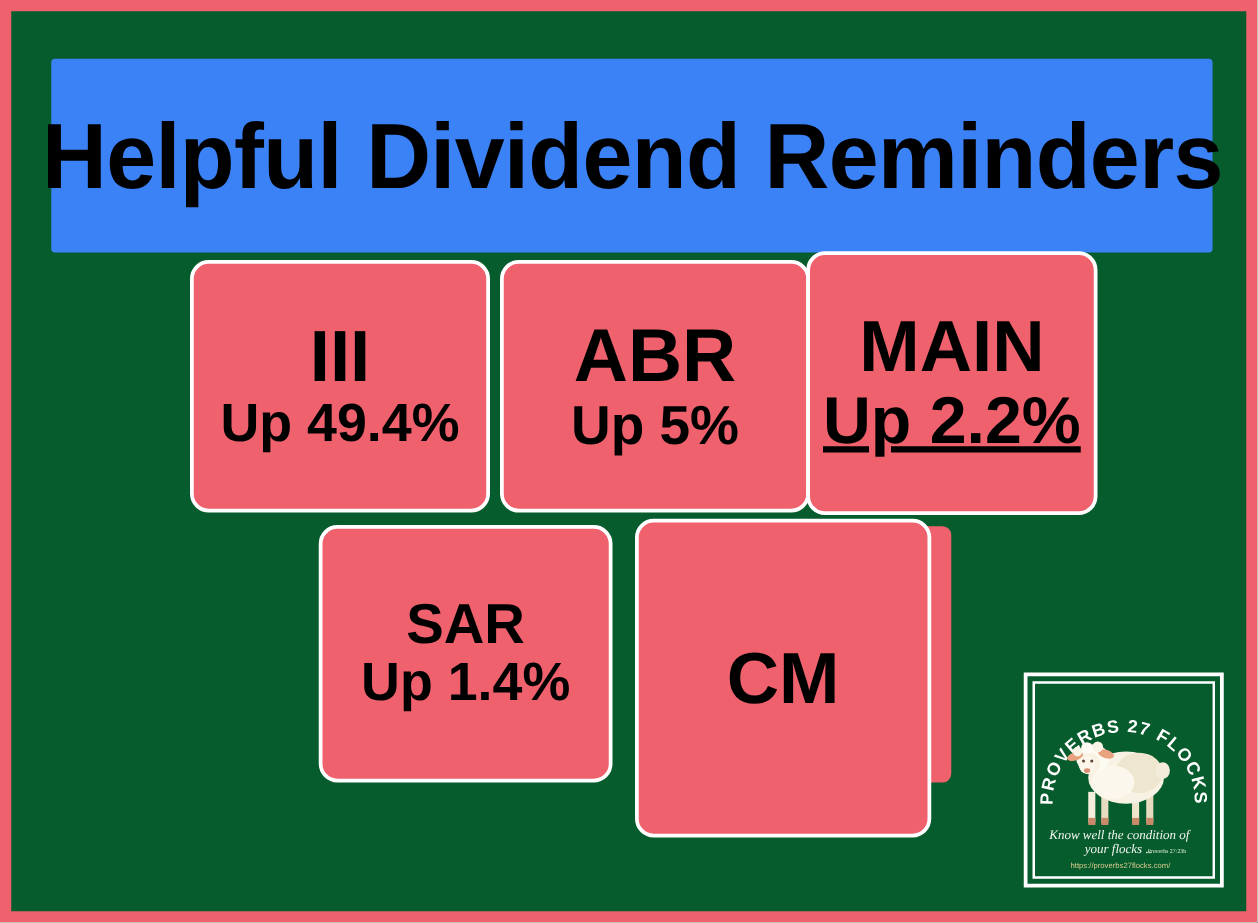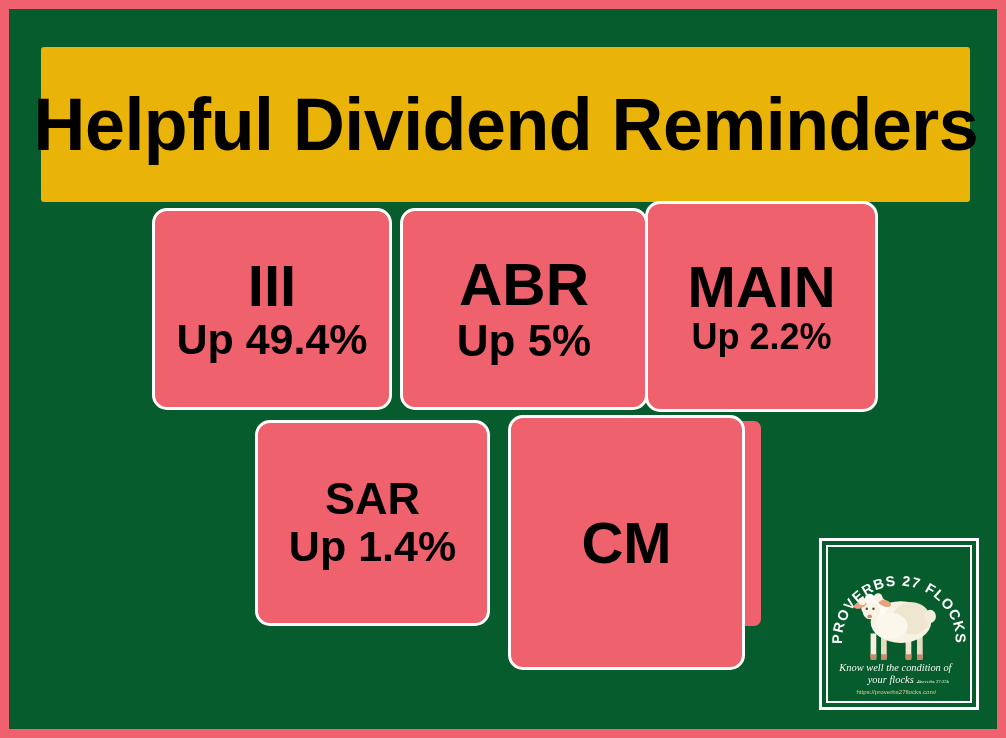--- a/index.html
+++ b/index.html
@@ -30,21 +30,21 @@
     overflow: hidden;
   }
 
   
   #title-box {
     position: absolute;
     left: 32px;
     top: 38px;
     width: 929px;
     height: 155px;
-    background: #eab308;
+    background: #3b82f6;
     border-radius: 3px;
     display: flex;
     align-items: center;
     justify-content: center;
     box-sizing: border-box;
   }
   #title-text {
     font-family: "Liberation Sans Narrow", "Liberation Sans", sans-serif;
     font-weight: bold;
     font-size: 74px;
@@ -96,21 +96,21 @@
   #card-2 { left: 636px; top: 192px; width: 233px; height: 211px; }
   
   #card-3 { left: 246px; top: 411px; width: 235px; height: 206px; }
   #card-4 { left: 499px; top: 406px; width: 237px; height: 255px; }
 
   #card-0 .card-ticker { font-size: 58px; }
   #card-0 .card-change { font-size: 43px; }
   #card-1 .card-ticker { font-size: 60px; }
   #card-1 .card-change { font-size: 44px; }
   #card-2 .card-ticker { font-size: 58px; }
-  #card-2 .card-change { font-size: 36px; }
+  #card-2 .card-change { font-size: 53px; text-decoration: underline; }
   #card-3 .card-ticker { font-size: 45px; }
   #card-3 .card-change { font-size: 43px; }
   #card-4 .card-ticker { font-size: 58px; }
   #card-4 .card-change { font-size: 43px; }
 
   
   #logo-box {
     position: absolute;
     left: 810px;
     top: 529px;

